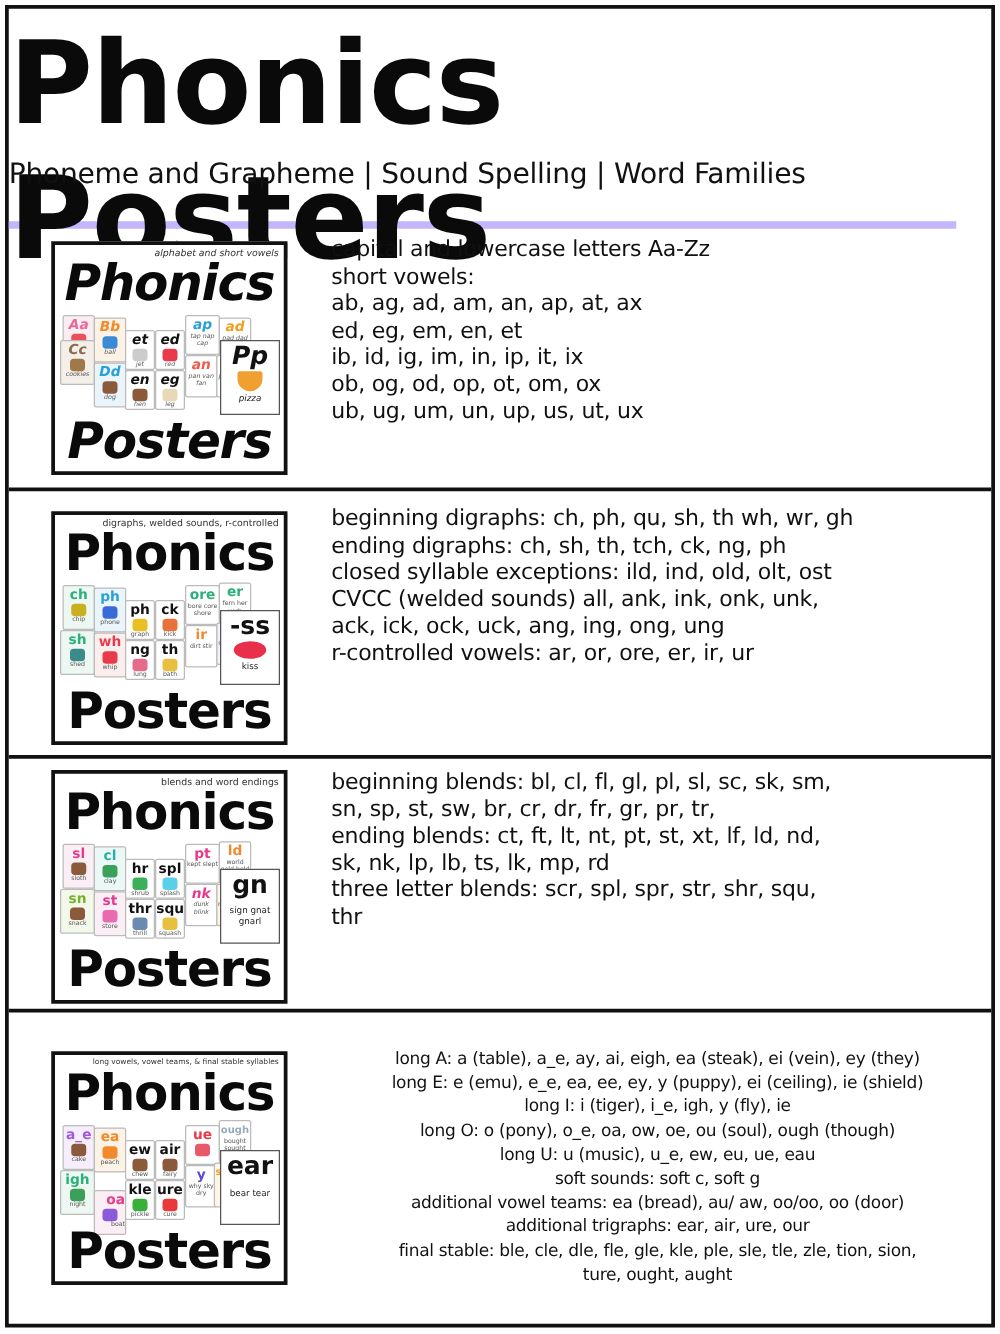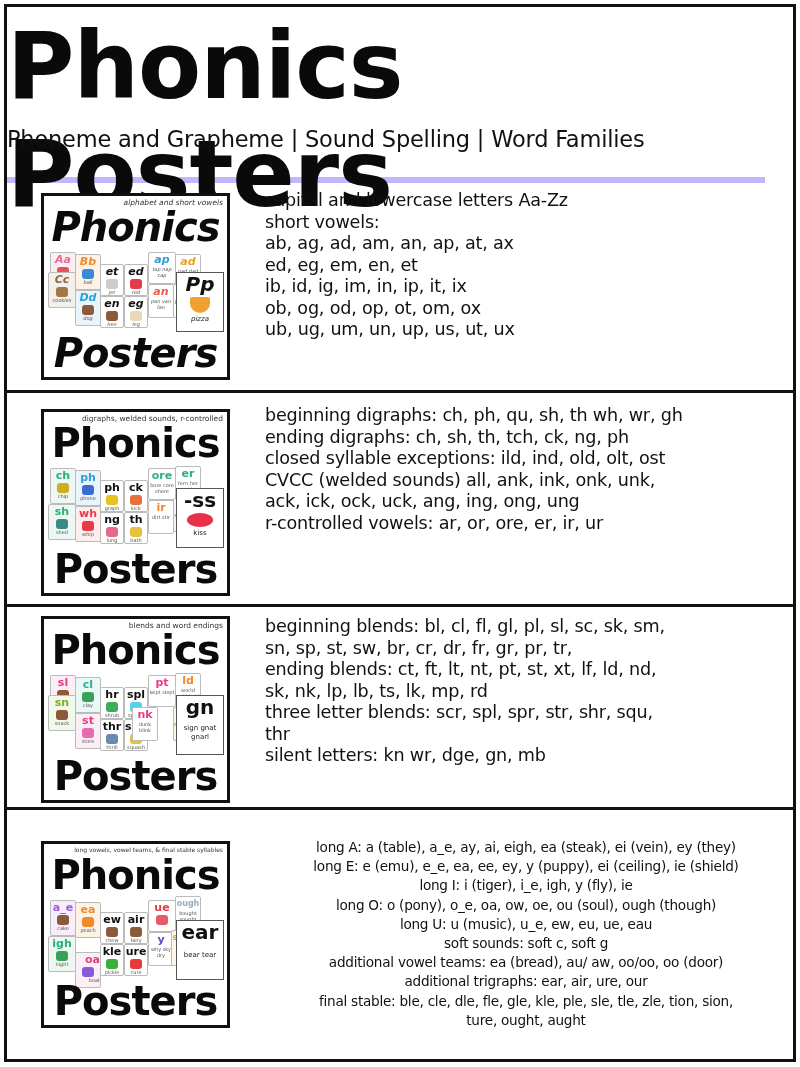--- a/index.html
+++ b/index.html
@@ -205,21 +205,21 @@
         <div class="card" style="left:2px;top:0;width:24px;height:34px;background:#fbeef5;">
             <span class="lbl" style="color:#e83a8a">sl</span>
             <span class="pic" style="background:#8a5a3a"></span>
             <span class="sub">sloth</span>
           </div>
         <div class="card" style="left:27px;top:2px;width:24px;height:34px;background:#eaf8f6;">
             <span class="lbl" style="color:#2ab0a0">cl</span>
             <span class="pic" style="background:#3aa05a"></span>
             <span class="sub">clay</span>
           </div>
-        <div class="card" style="left:0;top:20px;width:26px;height:34px;background:#f2f8ea;">
+        <div class="card" style="left:0;top:36px;width:26px;height:34px;background:#f2f8ea;">
             <span class="lbl" style="color:#7ab02a">sn</span>
             <span class="pic" style="background:#8a5a3a"></span>
             <span class="sub">snack</span>
           </div>
         <div class="card" style="left:27px;top:38px;width:24px;height:34px;background:#fbeef5;">
             <span class="lbl" style="color:#e83a8a">st</span>
             <span class="pic" style="background:#e86ab0"></span>
             <span class="sub">store</span>
           </div>
         <div class="card" style="left:52px;top:12px;width:22px;height:30px;">
@@ -243,21 +243,21 @@
             <span class="sub">squash</span>
           </div>
         <div class="card" style="left:100px;top:0;width:26px;height:30px;">
             <span class="lbl" style="color:#e83a8a">pt</span>
             <span class="sub">kept slept</span>
           </div>
         <div class="card" style="left:127px;top:-2px;width:24px;height:32px;">
             <span class="lbl" style="color:#f08a2c">ld</span>
             <span class="sub">world gold held</span>
           </div>
-        <div class="card" style="left:84px;top:32px;width:24px;height:32px;">
+        <div class="card" style="left:100px;top:32px;width:24px;height:32px;font-style:italic;">
             <span class="lbl" style="color:#e83a8a">nk</span>
             <span class="sub">dunk blink</span>
           </div>
         <div class="card" style="left:125px;top:32px;width:24px;height:32px;background:#fdf6e6;">
             <span class="lbl" style="color:#f0a020">st</span>
             <span class="sub">nest dust</span>
           </div>
       </div>
       <div class="bigcard" style="left:132px;top:76px;width:46px;height:58px;">
         <span class="lbl">gn</span>
@@ -265,21 +265,20 @@
       </div>
       <div class="po">Posters</div>
     </div>
     <div class="text t1" style="top:9px;">
       <span class="line">beginning blends: bl, cl, fl, gl, pl, sl, sc, sk, sm,</span>
       <span class="line">sn, sp, st, sw, br, cr, dr, fr, gr, pr, tr,</span>
       <span class="line">ending blends: ct, ft, lt, nt, pt, st, xt, lf, ld, nd,</span>
       <span class="line">sk, nk, lp, lb, ts, lk, mp, rd</span>
       <span class="line">three letter blends: scr, spl, spr, str, shr, squ,</span>
       <span class="line">thr</span>
-      <span class="line">silent letters: kn wr, dge, gn, mb</span>
     </div>
   </div>
 
   <div class="section last" style="top:803px;height:249px;">
     <div class="thumb" style="top:31px;">
       <div class="cap small">long vowels, vowel teams, &amp; final stable syllables</div>
       <div class="ph">Phonics</div>
       <div class="cards">
         <div class="card" style="left:2px;top:0;width:24px;height:34px;background:#f6eefc;">
             <span class="lbl" style="color:#a05ad8">a_e</span>

